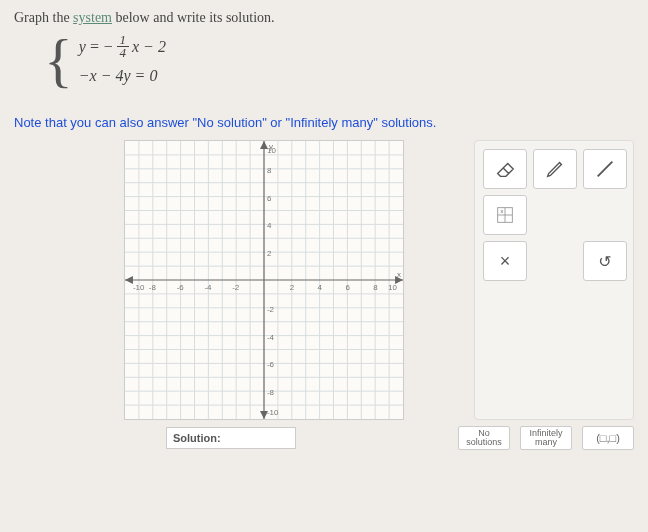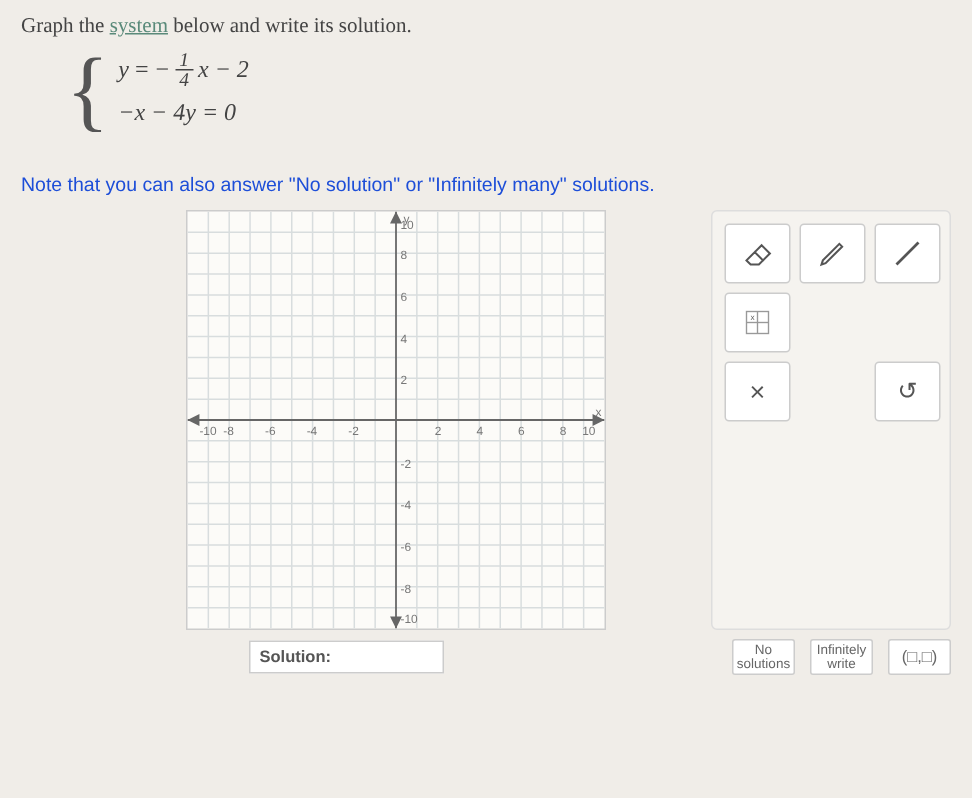--- a/index.html
+++ b/index.html
@@ -98,21 +98,21 @@
     background: #fff;
     border: 1px solid #ccc;
     border-radius: 2px;
     padding: 3px 18px;
     font-size: 9px;
     color: #666;
     display: flex;
     align-items: center;
     justify-content: center;
     cursor: pointer;
-    width: 42px;
+    width: 52px;
     height: 24px;
     text-align: center;
     line-height: 9px;
   }
   .ans-btn.ord { font-size: 11px; }
 </style>
 </head>
 <body>
 
 <div class="question">
@@ -260,19 +260,19 @@
   <div style="flex:1"></div>
   <div class="ans-btn">
     <div>
       <div>No</div>
       <div>solutions</div>
     </div>
   </div>
   <div class="ans-btn">
     <div>
       <div>Infinitely</div>
-      <div>write</div>
+      <div>many</div>
     </div>
   </div>
   <div class="ans-btn ord">
     <span>(□,□)</span>
   </div>
 </div>
 
 </body></html>

